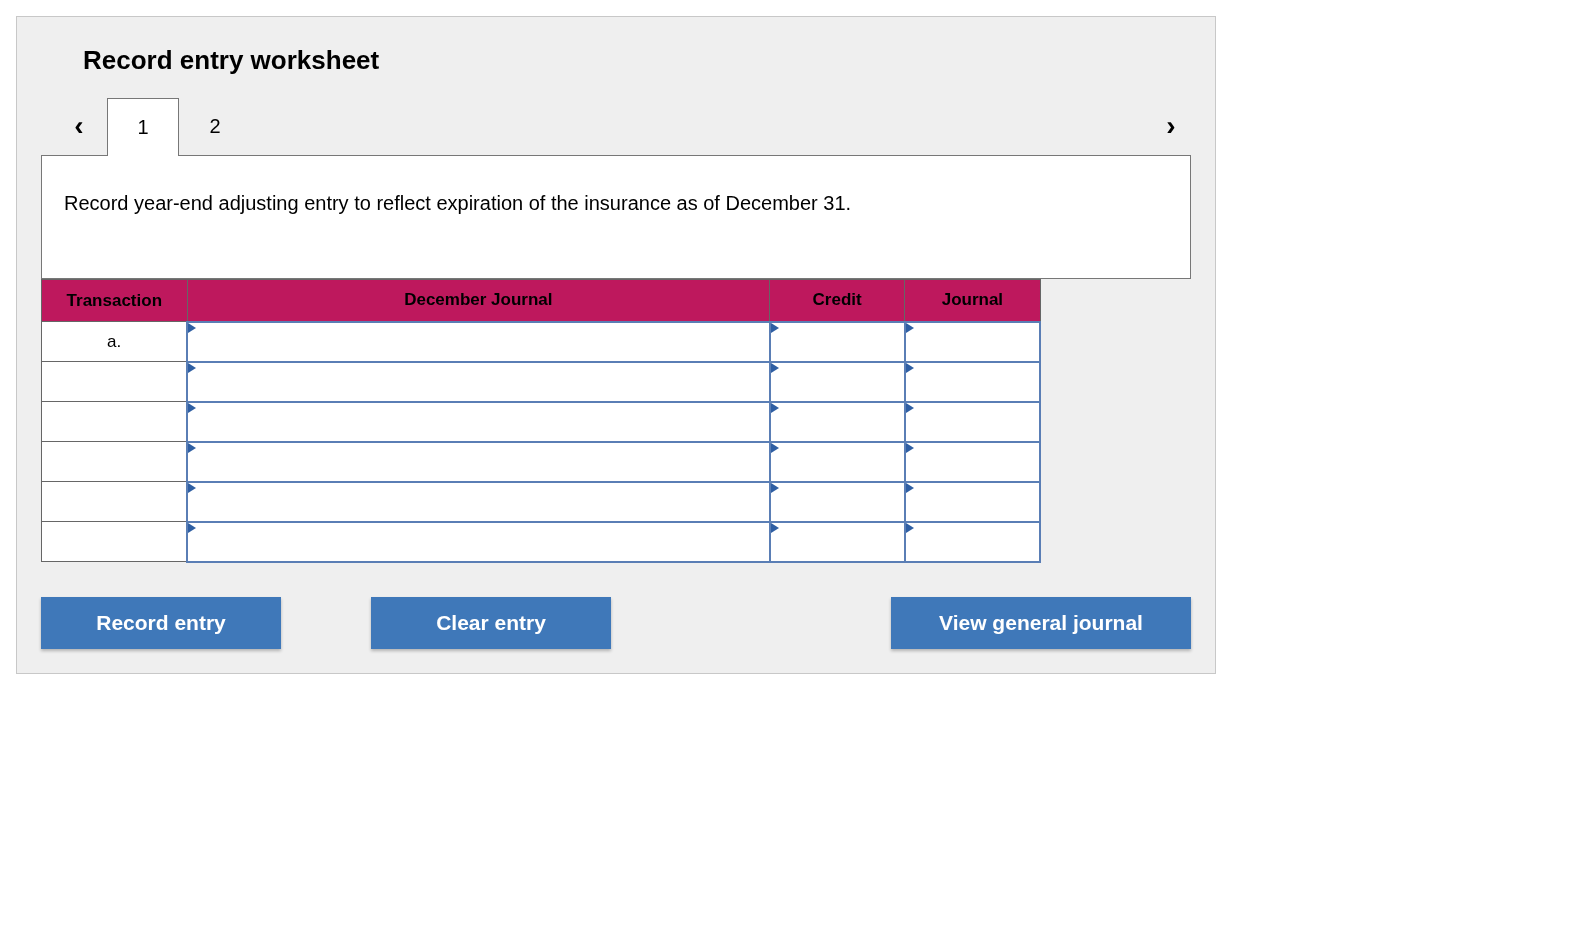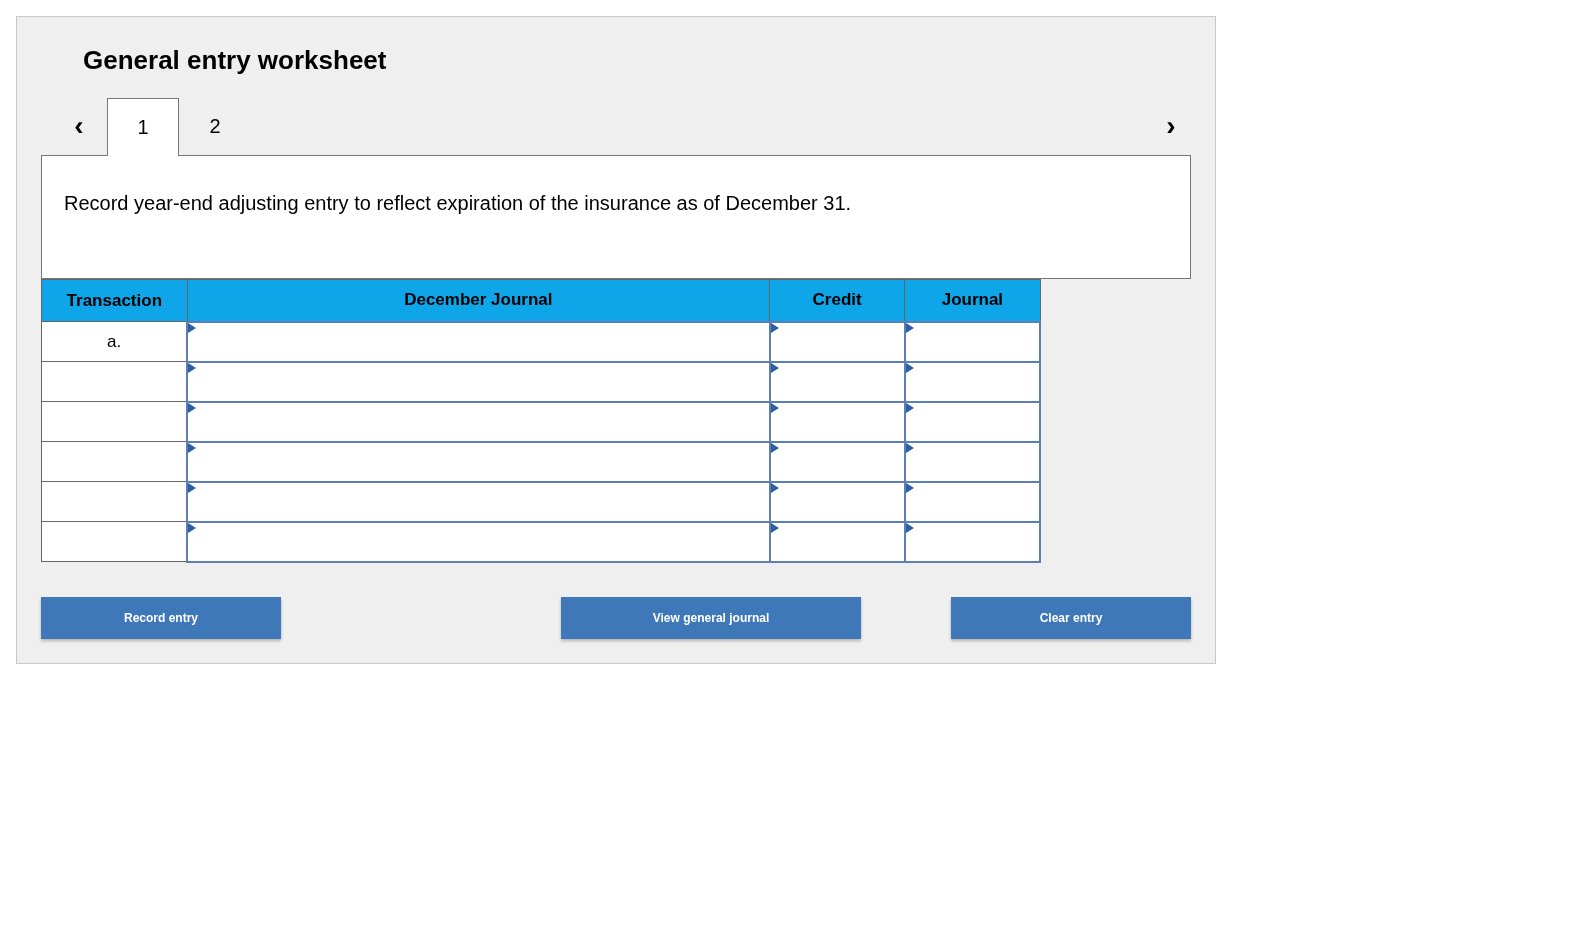--- a/index.html
+++ b/index.html
@@ -86,21 +86,21 @@
   .journal-table {
     border-collapse: collapse;
     width: 1000px;
   }
   .journal-table th,
   .journal-table td {
     border: 1px solid #666;
     font-size: 17px;
   }
   .journal-table th {
-    background: #0ea5e9;
+    background: #be185d;
     font-weight: bold;
     text-align: center;
     height: 42px;
   }
   .col-trans { width: 140px; }
   .col-journal { width: 560px; }
   .col-debit { width: 130px; }
   .col-credit { width: 130px; }
   .journal-table td {
     background: #ffffff;
@@ -125,36 +125,36 @@
   .button-row {
     display: flex;
     gap: 90px;
     margin-top: 34px;
     align-items: center;
   }
   .btn {
     background: #3f78b9;
     color: #ffffff;
     font-weight: bold;
-    font-size: 12px;
+    font-size: 21px;
     border: none;
     padding: 14px 0;
     text-align: center;
     cursor: pointer;
     box-shadow: 0 2px 3px rgba(0,0,0,0.25);
     width: 240px;
   }
   .btn.wide { width: 300px; margin-left: auto; }
 </style>
 </head>
 <body>
 
 <div class="worksheet-card">
 
-  <div class="title">General entry worksheet</div>
+  <div class="title">Record entry worksheet</div>
 
   <div class="tab-row">
     <div class="nav-arrow left">‹</div>
     <div class="tab active">1</div>
     <div class="tab">2</div>
     <div class="nav-arrow right">›</div>
   </div>
 
   <div class="description-box">Record year-end adjusting entry to reflect expiration of the insurance as of December 31.</div>
 
@@ -239,17 +239,17 @@
           </td>
           <td class="col-credit editable">
             <span class="handle"></span>
           </td>
         </tr>
       </tbody>
   </table>
 
   <div class="button-row">
     <button class="btn">Record entry</button>
+    <button class="btn">Clear entry</button>
     <button class="btn wide">View general journal</button>
-    <button class="btn">Clear entry</button>
   </div>
 
 </div>
 
 </body></html>

